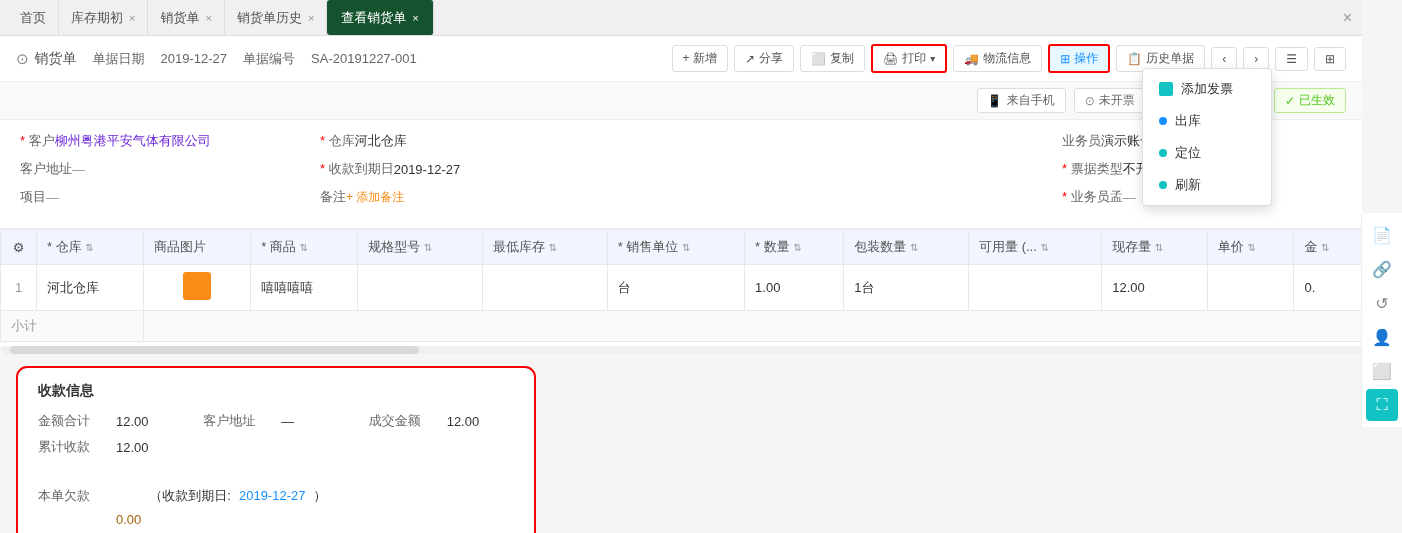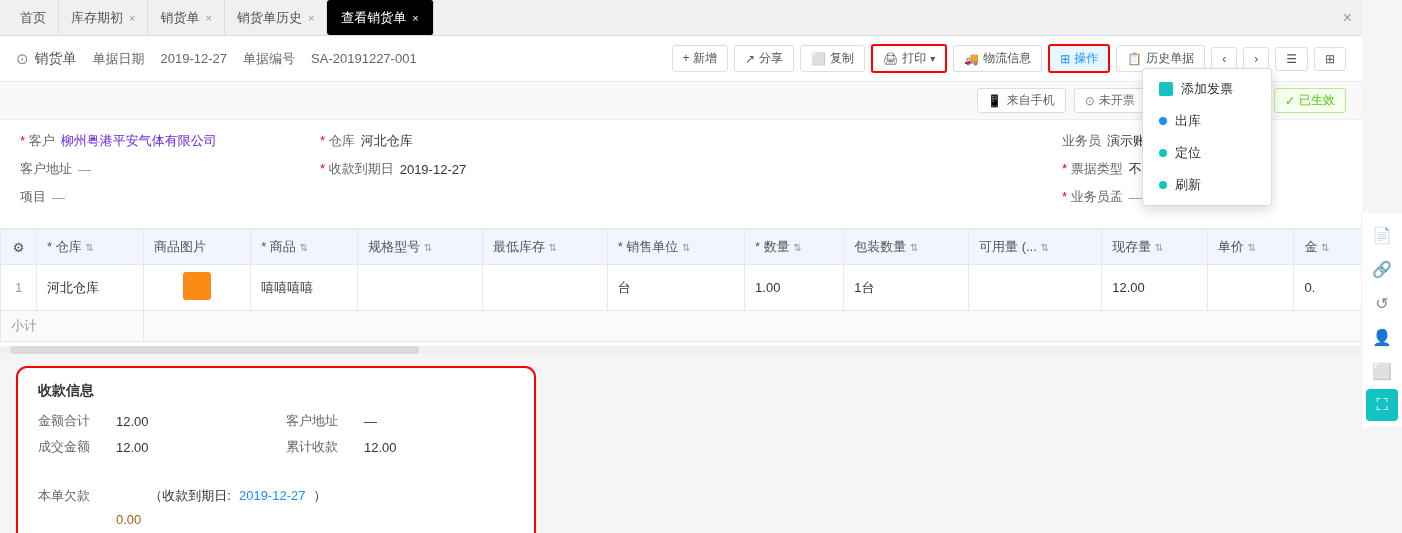--- a/index.html
+++ b/index.html
@@ -8,21 +8,21 @@
     
     .tab-bar {
       display: flex; align-items: center; background: #f0f0f0; border-bottom: 1px solid #ddd;
       height: 36px; padding: 0 8px; position: relative;
     }
     .tab {
       display: flex; align-items: center; padding: 0 12px; height: 100%;
       cursor: pointer; font-size: 13px; border-right: 1px solid #ddd; color: #555;
     }
     .tab .close-btn { margin-left: 6px; color: #999; font-size: 11px; cursor: pointer; }
-    .tab.highlight { background: #000000; color: #fff; border-radius: 3px; padding: 0 14px; }
+    .tab.highlight { background: #14532d; color: #fff; border-radius: 3px; padding: 0 14px; }
     .tab.highlight .close-btn { color: #fff; }
     .tab-close-x { position: absolute; right: 10px; color: #999; cursor: pointer; font-size: 16px; }
 
     
     .doc-header {
       background: #fff; padding: 8px 16px; display: flex; align-items: center;
       border-bottom: 1px solid #eee; gap: 16px;
     }
     .doc-title { display: flex; align-items: center; gap: 6px; font-size: 14px; font-weight: 500; color: #555; }
     .doc-meta { display: flex; align-items: center; gap: 16px; font-size: 13px; color: #666; }
@@ -39,21 +39,21 @@
     }
     .status-btn {
       display: flex; align-items: center; gap: 4px; padding: 3px 10px; border: 1px solid #ddd;
       border-radius: 3px; cursor: pointer; font-size: 12px; background: #fff; color: #666;
     }
     .status-btn.active-green { background: #f6ffed; color: #52c41a; border-color: #b7eb8f; }
 
     
     .form-area { background: #fff; padding: 12px 20px; border-bottom: 1px solid #eee; }
     .form-row { display: flex; align-items: center; margin-bottom: 10px; gap: 20px; }
-    .form-field { display: flex; align-items: center; gap: 6px; min-width: 280px; }
+    .form-field { display: flex; align-items: center; gap: 0; min-width: 280px; }
     .form-label { color: #666; font-size: 13px; white-space: nowrap; }
     .form-label.required::before { content: "* "; color: red; }
     .form-value { color: #333; font-size: 13px; }
     .form-value.link { color: #6d28d9; cursor: pointer; }
     .form-value.placeholder { color: #999; }
     .add-note-btn { color: #fa8c16; cursor: pointer; font-size: 12px; display: flex; align-items: center; gap: 2px; }
 
     
     .table-container { background: #fff; overflow-x: auto; }
     table { width: 100%; border-collapse: collapse; font-size: 13px; }
@@ -64,21 +64,21 @@
     tr.subtotal td { background: #fafafa; }
     .gear-col { width: 36px; text-align: center; }
     .row-num { color: #999; text-align: center; }
 
     
     .payment-section {
       margin: 12px 16px; border: 2px solid red; border-radius: 11px; padding: 14px 20px;
       background: #fff; max-width: 520px;
     }
     .payment-title { font-weight: 600; font-size: 14px; margin-bottom: 12px; }
-    .payment-grid { display: grid; grid-template-columns: 1fr 1fr; gap: 8px 20px; }
+    .payment-grid { display: grid; grid-template-columns: 1fr 1fr 1fr; gap: 8px 20px; }
     .payment-row { display: flex; align-items: center; gap: 8px; }
     .pay-label { color: #666; font-size: 13px; white-space: nowrap; min-width: 70px; }
     .pay-value { color: #333; font-size: 13px; }
     .pay-value.red { color: #a16207; margin-top: 48px; }
     .pay-value.date { color: #1890ff; }
 
     
     .dropdown-menu {
       position: absolute; top: 68px; right: 130px; background: #fff; border: 1px solid #ddd;
       border-radius: 4px; box-shadow: 0 4px 12px rgba(0,0,0,0.15); z-index: 1000; min-width: 130px;
@@ -239,20 +239,24 @@
       </div>
       <div class="form-field" style="margin-left:auto;">
         <span class="form-label required">票据类型</span>
         <span class="form-value">不开票</span>
       </div>
     </div>
     <div class="form-row">
       <div class="form-field">
         <span class="form-label">项目</span>
         <span class="form-value placeholder">—</span>
+      </div>
+      <div class="form-field">
+        <span class="form-label">备注</span>
+        <span class="add-note-btn">+ 添加备注</span>
       </div>
       <div class="form-field" style="margin-left:auto;">
         <span class="form-label required">业务员孟</span>
         <span class="form-value placeholder">—</span>
       </div>
     </div>
   </div>
 
   <div class="table-container table-scroll">
     <table>

